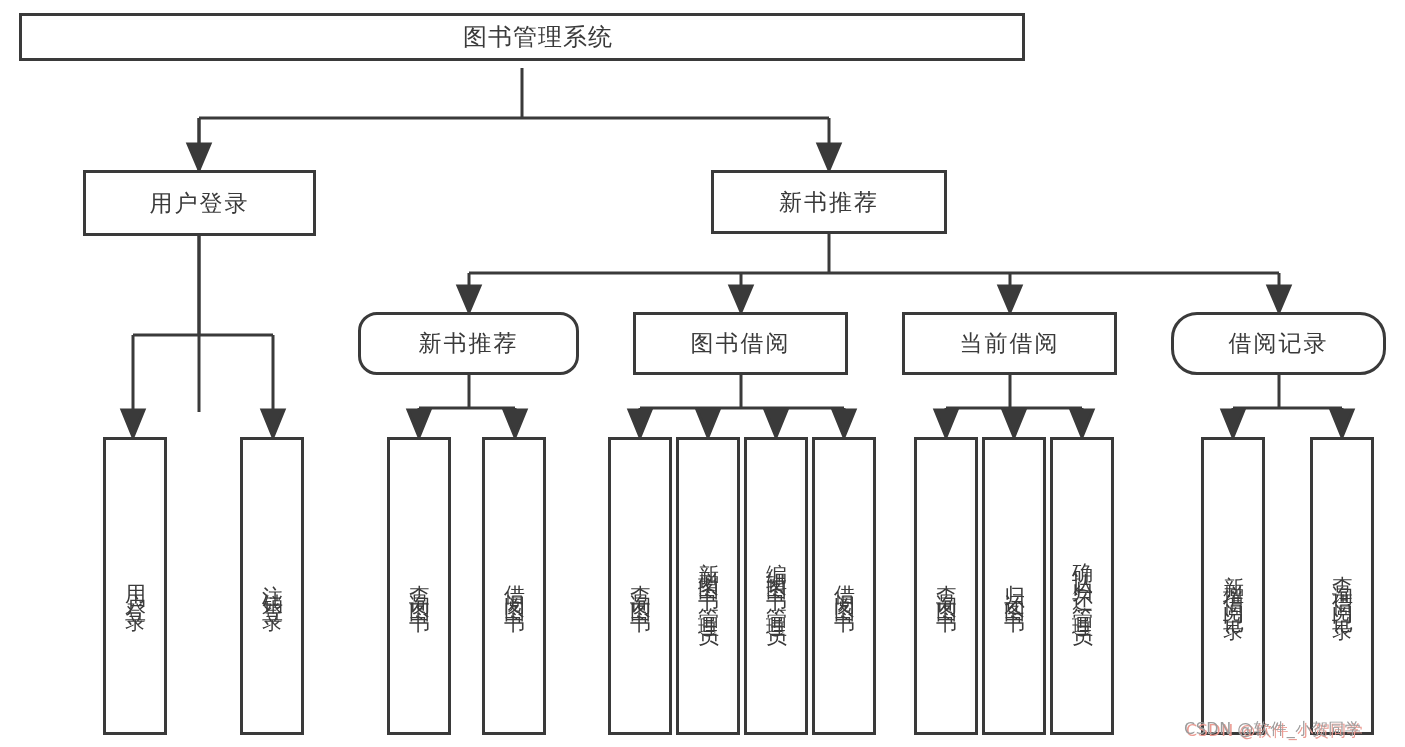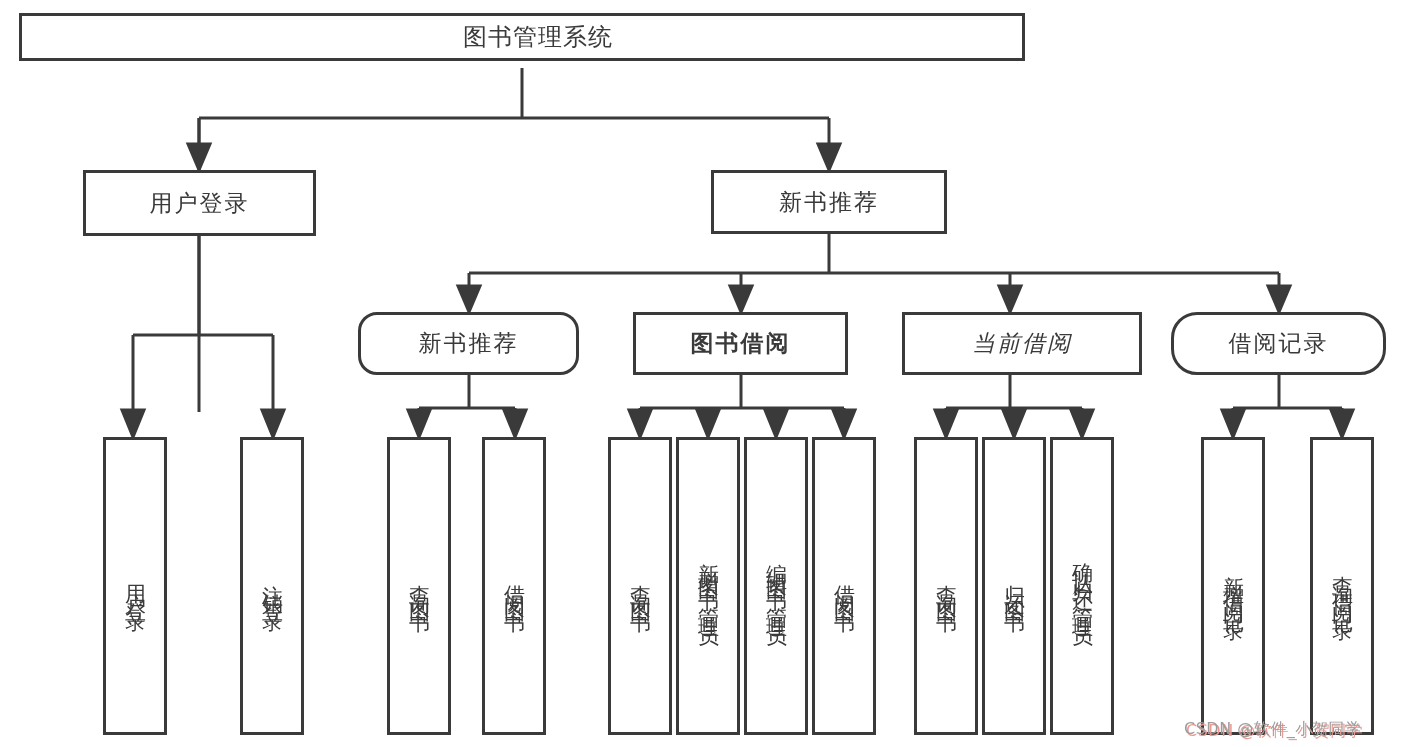--- a/index.html
+++ b/index.html
@@ -59,22 +59,22 @@
     color: #9c9c9c;
     text-shadow: 2px 2px 0 #eb9a91;
     white-space: nowrap;
     letter-spacing: 0.5px;
   }
   
   #n-root   { left: 19px;   top: 13px;  width: 1006px; height: 48px; padding-left: 32px; }
   #n-login  { left: 83px;   top: 170px; width: 233px;  height: 66px; }
   #n-mgmt   { left: 711px;  top: 170px; width: 236px;  height: 64px; }
   #n-rec    { left: 358px;  top: 312px; width: 221px;  height: 63px; border-radius: 19px; }
-  #n-borrow { left: 633px;  top: 312px; width: 215px;  height: 63px; font-weight: bold; }
-  #n-cur    { left: 902px;  top: 312px; width: 240px;  height: 63px; font-style: italic; }
+  #n-borrow { left: 633px;  top: 312px; width: 215px;  height: 63px; }
+  #n-cur    { left: 902px;  top: 312px; width: 215px;  height: 63px; }
   #n-hist   { left: 1171px; top: 312px; width: 215px;  height: 63px; border-radius: 26px; }
   .leaf { top: 437px; width: 64px; height: 298px; }
   #l0  { left: 103px;  }
   #l1  { left: 240px;  }
   #l2  { left: 387px;  }
   #l3  { left: 482px;  }
   #l4  { left: 608px;  }
   #l5  { left: 676px;  }
   #l6  { left: 744px;  }
   #l7  { left: 812px;  }

